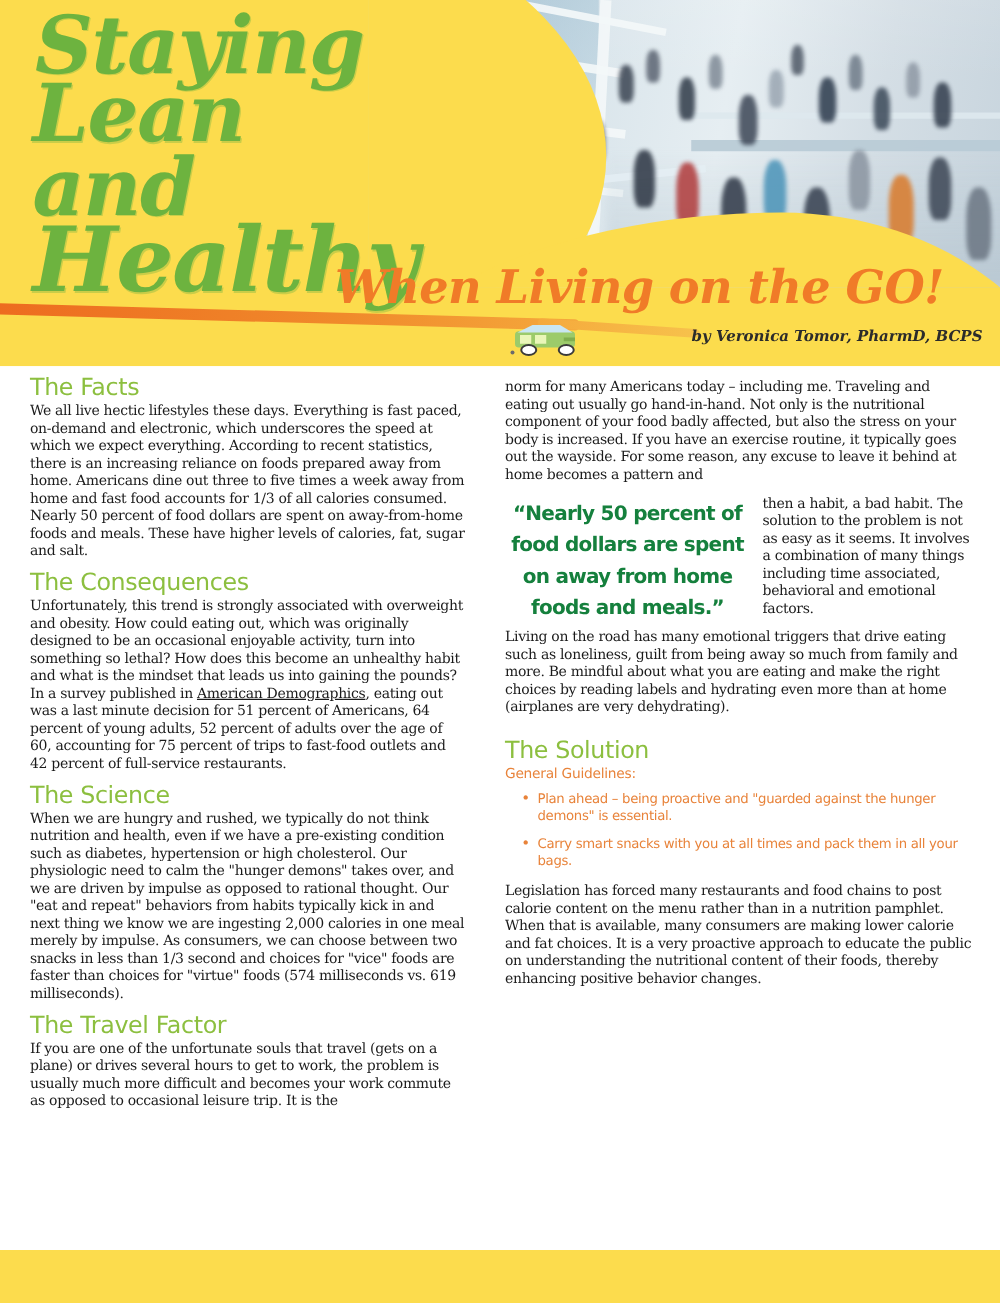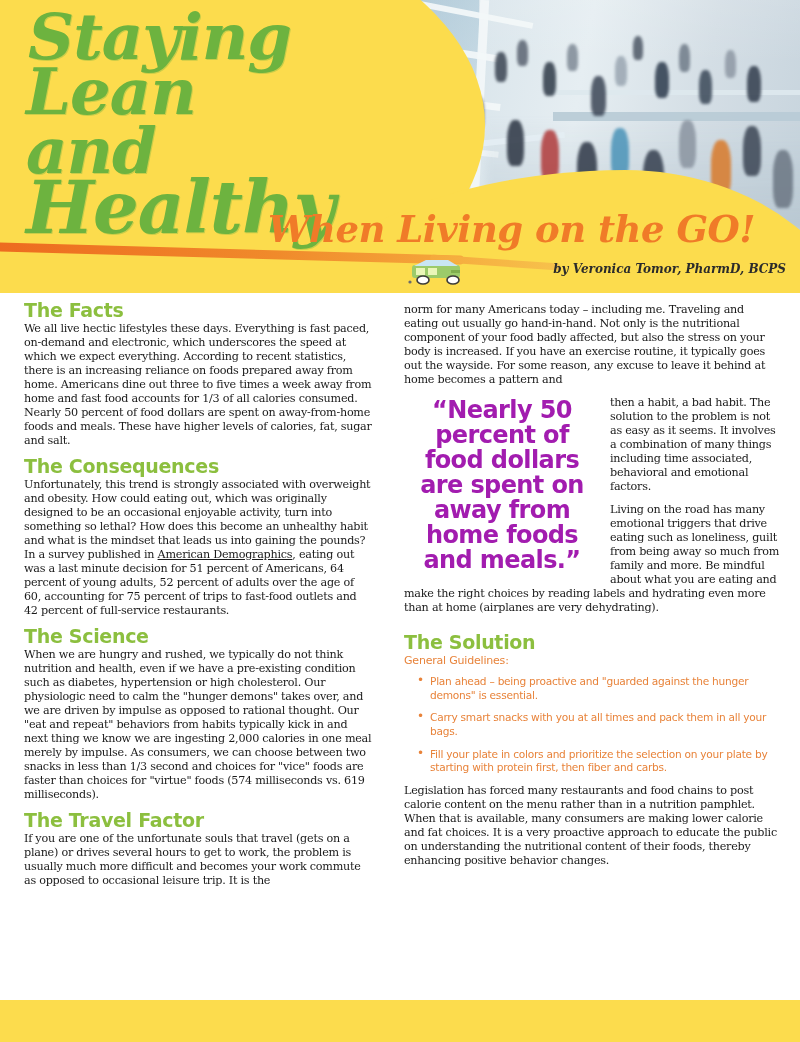--- a/index.html
+++ b/index.html
@@ -165,21 +165,21 @@
     font-size: 11.3px;
     line-height: 14.1px;
     color: #1a1a1a;
     text-align: left;
   }
   .col-left  { left: 24px;  width: 348px; }
   .col-right { left: 404px; width: 376px; }
 
   h2.sec {
     font-family: "DejaVu Sans", sans-serif;
-    font-weight: bold;
+    font-weight: normal;
     font-size: 19px;
     color: #8CBF3F;
     margin: 11px 0 5px 0;
     letter-spacing: -0.3px;
   }
   h2.sec:first-child { margin-top: 0; }
   p.body {
     margin: 0 0 9px 0;
     font-family: "DejaVu Serif", serif;
     font-size: 11.2px;
@@ -188,23 +188,23 @@
   }
   p.body u { text-decoration: underline; }
 
   
   .pullquote {
     float: left;
     width: 196px;
     margin: 2px 10px 4px 0;
     font-family: "DejaVu Sans", sans-serif;
     font-weight: bold;
-    font-size: 24px;
+    font-size: 16px;
     line-height: 25px;
-    color: #a21caf;
+    color: #15803d;
     text-align: center;
     letter-spacing: -0.6px;
   }
 
   .guidelines-label {
     font-family: "DejaVu Sans", sans-serif;
     font-size: 11px;
     color: #E8833A;
     margin: 3px 0 7px 0;
     letter-spacing: -0.2px;
@@ -346,20 +346,19 @@
       <p class="body">then a habit, a bad habit. The solution to the problem is not as easy as it seems. It involves a combination of many things including time associated, behavioral and emotional factors.</p>
       <p class="body">Living on the road has many emotional triggers that drive eating such as loneliness, guilt from being away so much from family and more. Be mindful about what you are eating and make the right choices by reading labels and hydrating even more than at home (airplanes are very dehydrating).</p>
     </div>
 
     <h2 class="sec">The Solution</h2>
     <div class="guidelines-label">General Guidelines:</div>
 
     <ul class="bullets">
       <li>Plan ahead – being proactive and "guarded against the hunger demons" is essential.</li>
       <li>Carry smart snacks with you at all times and pack them in all your bags.</li>
-      <li>Fill your plate in colors and prioritize the selection on your plate by starting with protein first, then fiber and carbs.</li>
     </ul>
 
     <p class="body">Legislation has forced many restaurants and food chains to post calorie content on the menu rather than in a nutrition pamphlet. When that is available, many consumers are making lower calorie and fat choices. It is a very proactive approach to educate the public on understanding the nutritional content of their foods, thereby enhancing positive behavior changes.</p>
   </div>
 </div>
 
 <div class="footer-band"></div>
 
 </body></html>

